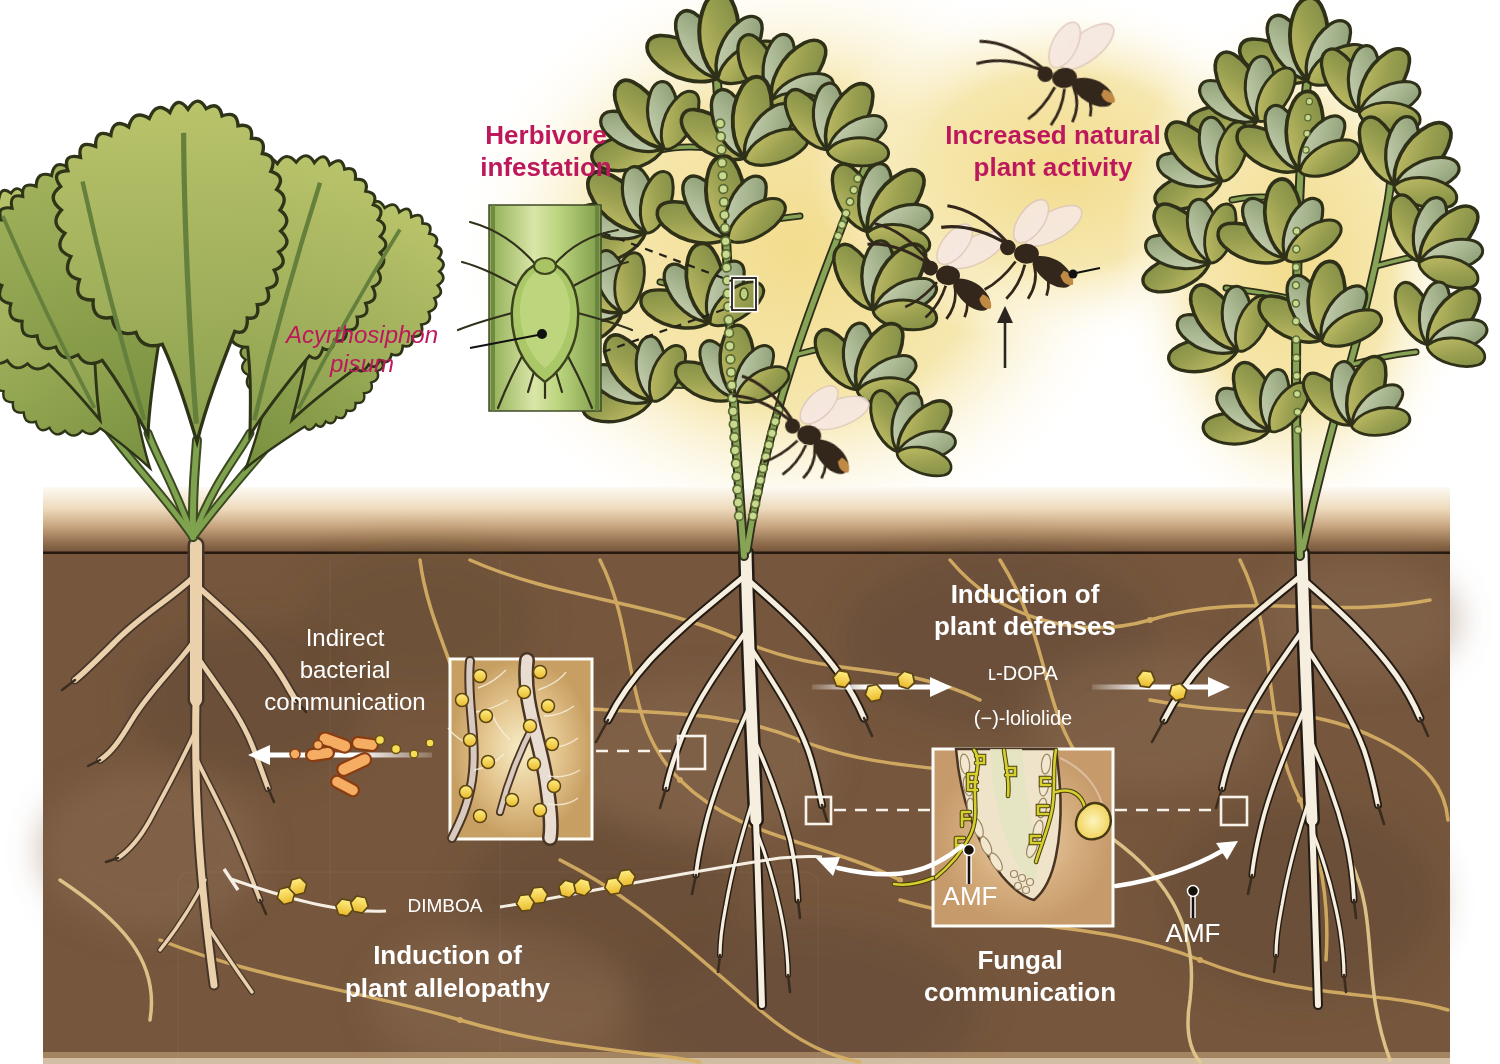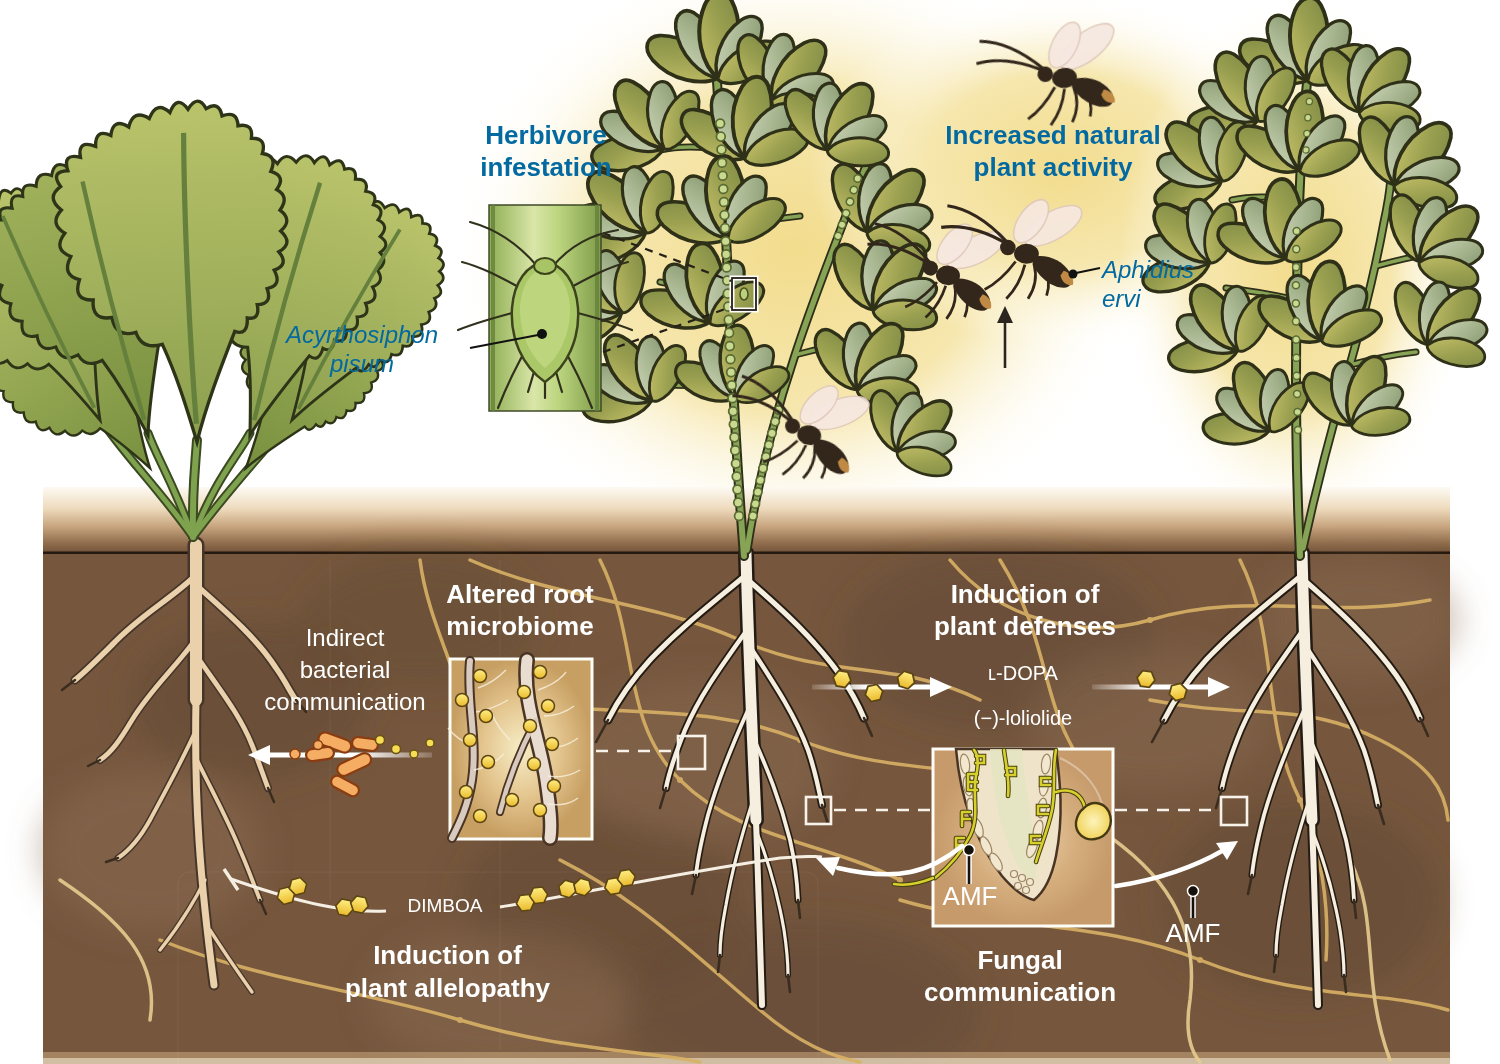--- a/index.html
+++ b/index.html
@@ -1,20 +1,20 @@
 <!DOCTYPE html>
 <html><head>
 <meta charset="utf-8">
 <style>
   html,body{margin:0;padding:0;background:#ffffff;}
   .stage{position:relative;width:1500px;height:1064px;overflow:hidden;background:#ffffff;
          font-family:"Liberation Sans",sans-serif;}
   .stage svg{position:absolute;left:0;top:0;}
   .lbl{position:absolute;white-space:pre-line;pointer-events:none;}
-  .dk{color:#0369a1;}
+  .dk{color:#be185d;}
   .wt{color:#ffffff;}
   .bold26{font-weight:700;font-size:26px;line-height:32px;text-align:center;}
   .reg24{font-size:24px;line-height:30px;}
   .it{font-style:italic;}
   .ctr{text-align:center;}
   .rt{text-align:center;}
 </style>
 </head>
 <body>
 
@@ -571,25 +571,21 @@
   <polygon points="1005,306 997,323 1013,323" fill="#2b2520"></polygon>
 </g>
 </svg>
 
 <div class="lbl dk bold26" style="left:421px;top:119px;width:250px;">Herbivore
 infestation</div>
 <div class="lbl dk bold26" style="left:903px;top:119px;width:300px;">Increased natural
 plant activity</div>
 <div class="lbl dk reg24 it rt" style="left:262px;top:320px;width:200px;line-height:29px;">Acyrthosiphon
 pisum</div>
-<div class="lbl dk reg24 it" style="left:1102px;top:255px;width:140px;line-height:29px;">Aphidius
-ervi</div>
-
-<div class="lbl wt bold26" style="left:395px;top:578px;width:250px;">Altered root
-microbiome</div>
+
 <div class="lbl wt reg24 ctr" style="left:225px;top:622px;width:240px;line-height:32px;">Indirect
 bacterial
 communication</div>
 <div class="lbl wt bold26" style="left:900px;top:578px;width:250px;">Induction of
 plant defenses</div>
 <div class="lbl wt ctr" style="left:923px;top:651px;width:200px;font-size:20px;line-height:45px;">ʟ-DOPA
 (−)-loliolide</div>
 <div class="lbl wt ctr" style="left:385px;top:891px;width:120px;font-size:19px;line-height:30px;">DIMBOA</div>
 <div class="lbl wt bold26" style="left:305px;top:939px;width:285px;line-height:33px;">Induction of
 plant allelopathy</div>

